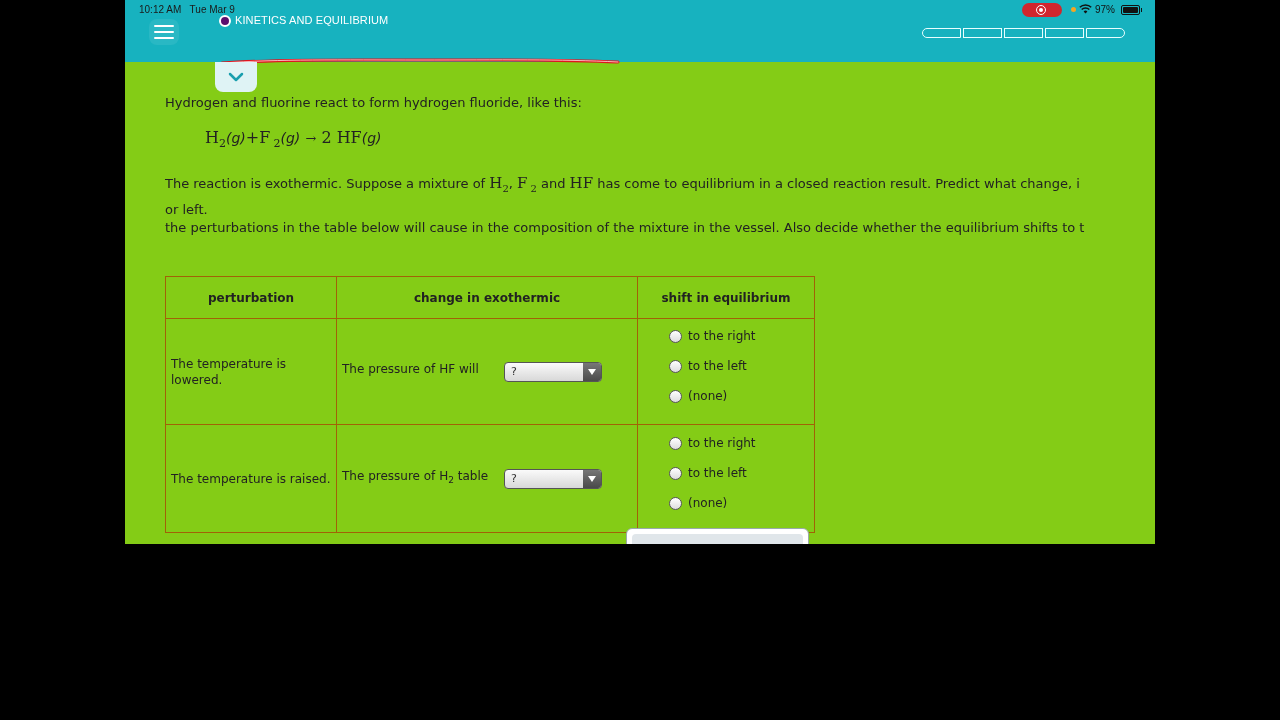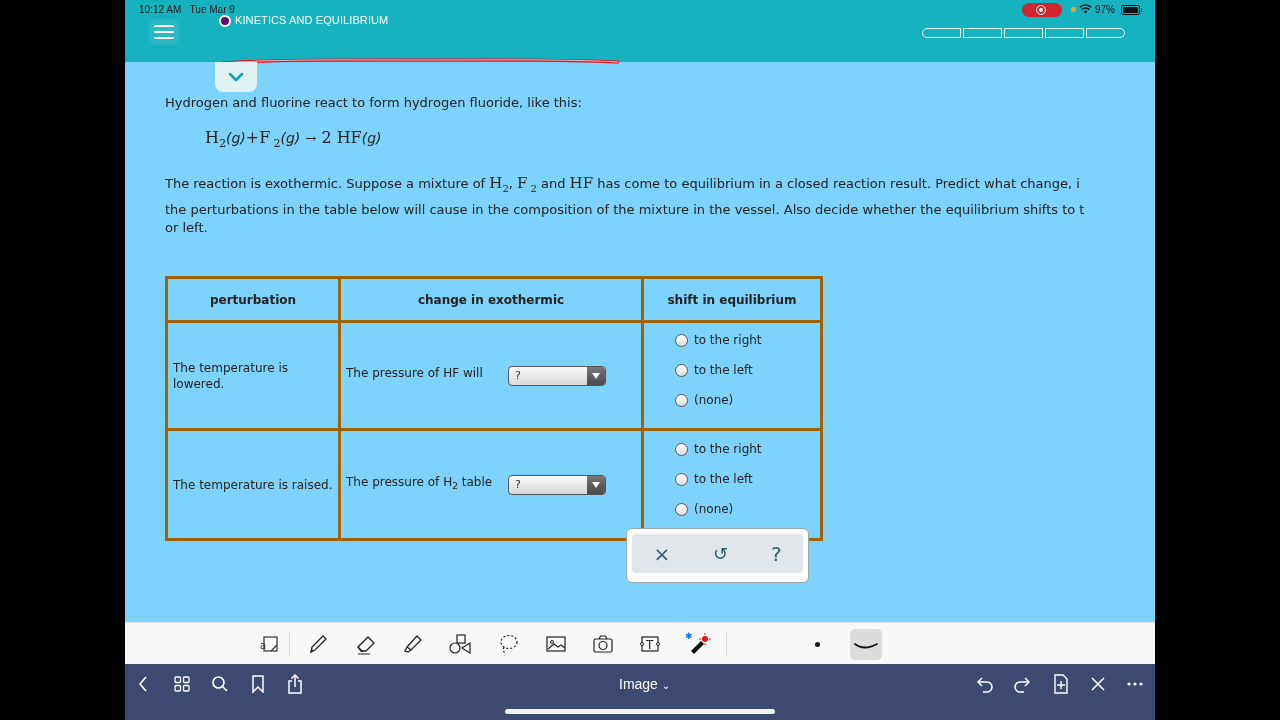--- a/index.html
+++ b/index.html
@@ -1,17 +1,17 @@
 <!DOCTYPE html>
 <html><head>
 <meta charset="utf-8">
 <style>
   html,body{margin:0;padding:0;background:#000;}
   body{width:1280px;height:720px;position:relative;overflow:hidden;font-family:"DejaVu Sans","Liberation Sans",sans-serif;}
-  .screen{position:absolute;left:125px;top:0;width:1030px;height:720px;background:#7dd3fc;overflow:hidden;}
+  .screen{position:absolute;left:125px;top:0;width:1030px;height:544px;background:#84cc16;overflow:hidden;}
   .header{position:absolute;left:0;top:0;width:1030px;height:62px;background:#17b2bf;}
   .status-time{position:absolute;left:14px;top:4px;font-size:10px;color:#1a1a1a;font-family:"Liberation Sans",sans-serif;white-space:nowrap;}
   .menu-btn{position:absolute;left:24px;top:19px;width:30px;height:26px;border-radius:8px;background:rgba(255,255,255,0.08);}
   .menu-btn span{position:absolute;left:5px;width:20px;height:2px;background:#fff;border-radius:1px;}
   .topic-dot{position:absolute;left:94px;top:15px;width:8px;height:8px;border-radius:50%;background:#5b0f6e;border:2px solid #fff;}
   .topic{position:absolute;left:110px;top:14px;font-size:11px;color:#fff;font-family:"Liberation Sans",sans-serif;letter-spacing:0.1px;}
   .title{position:absolute;left:91px;top:32px;font-size:15px;color:#fff;font-family:"Liberation Sans",sans-serif;white-space:nowrap;}
   .ink-line{position:absolute;left:95px;top:57px;width:402px;height:8px;}
   .rec-pill{position:absolute;left:897px;top:3px;width:40px;height:14px;border-radius:7px;background:#d0262d;}
   .rec-pill .ring{position:absolute;left:14px;top:2px;width:8px;height:8px;border:1.5px solid #fff;border-radius:50%;}
@@ -31,21 +31,21 @@
   .content{position:absolute;left:40px;top:0;width:990px;font-family:"DejaVu Sans",sans-serif;color:#222;}
   .p1{position:absolute;left:0;top:95px;font-size:13px;white-space:nowrap;}
   .eq{position:absolute;left:40px;top:128px;font-size:16px;font-family:"DejaVu Serif","Liberation Serif",serif;white-space:nowrap;}
   .eq i{font-family:"DejaVu Sans",sans-serif;font-size:14px;}
   .eq sub{font-size:11px;}
   .p2{position:absolute;left:0;top:174px;font-size:13px;white-space:nowrap;line-height:18px;}
   .p2b{position:absolute;left:0;top:201px;font-size:13px;white-space:nowrap;line-height:18px;}
   .serif{font-family:"DejaVu Serif","Liberation Serif",serif;font-size:15px;}
   .serif sub{font-size:10px;}
   table.q{position:absolute;left:0;top:276px;border-collapse:collapse;font-size:12px;color:#222;}
-  table.q th,table.q td{border:3px solid #a16207;}
+  table.q th,table.q td{border:1px solid #a16207;}
   table.q th{height:39px;font-weight:bold;font-size:12px;}
   .c1{width:168px;}
   .c2{width:298px;}
   .c3{width:174px;}
   td.pert{padding-left:5px;vertical-align:middle;line-height:16px;}
   td.comp{padding-left:5px;position:relative;}
   .comp-inner{display:flex;}
   .comp-label{width:162px;}
   .comp-label sub{font-size:9px;}
   .select{width:96px;height:18px;border:1px solid #555;border-radius:4px;background:linear-gradient(#fafafa,#d8d8d8);position:relative;font-size:11px;}
@@ -123,22 +123,22 @@
     <div class="eq">
       <span>H</span><sub>2</sub><i>(g)</i><span>+</span><span>F</span> <sub>2</sub><i>(g)</i>
       <span style="font-size:13px">→</span>
       <span>2 HF</span><i>(g)</i>
     </div>
 
     <div class="p2">
       <span>The reaction is exothermic. Suppose a mixture of </span><span class="serif"><span>H</span><sub>2</sub></span><span>, </span><span class="serif"><span>F</span> <sub>2</sub></span><span> and </span><span class="serif">HF</span><span> has come to equilibrium in a closed reaction result. Predict what change, i</span>
     </div>
     <div class="p2b">
+      <div>or left.</div>
       <div>the perturbations in the table below will cause in the composition of the mixture in the vessel. Also decide whether the equilibrium shifts to t</div>
-      <div>or left.</div>
     </div>
 
     <table class="q">
       <tbody>
           <tr>
         <th class="c1">perturbation</th>
         <th class="c2">change in exothermic</th>
         <th class="c3">shift in equilibrium</th>
       </tr>
       <tr class="row1">

